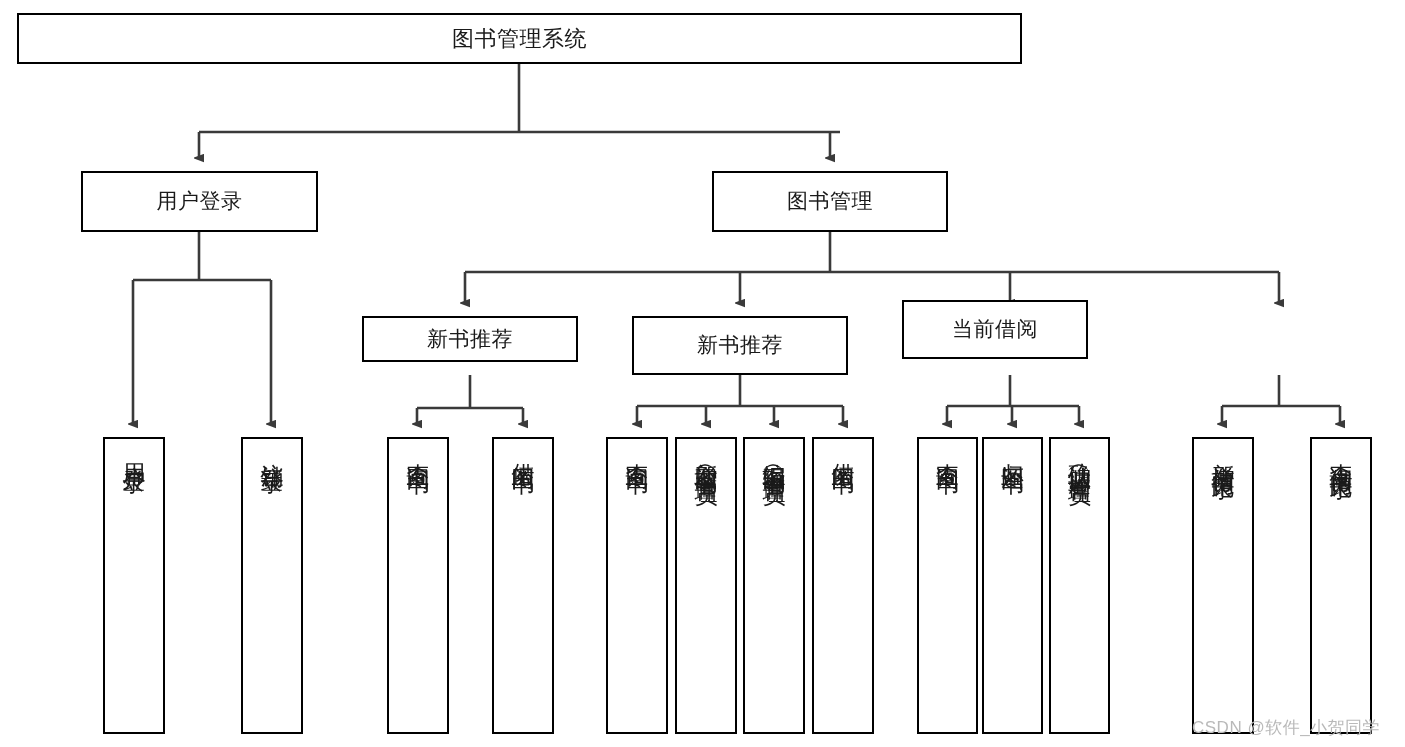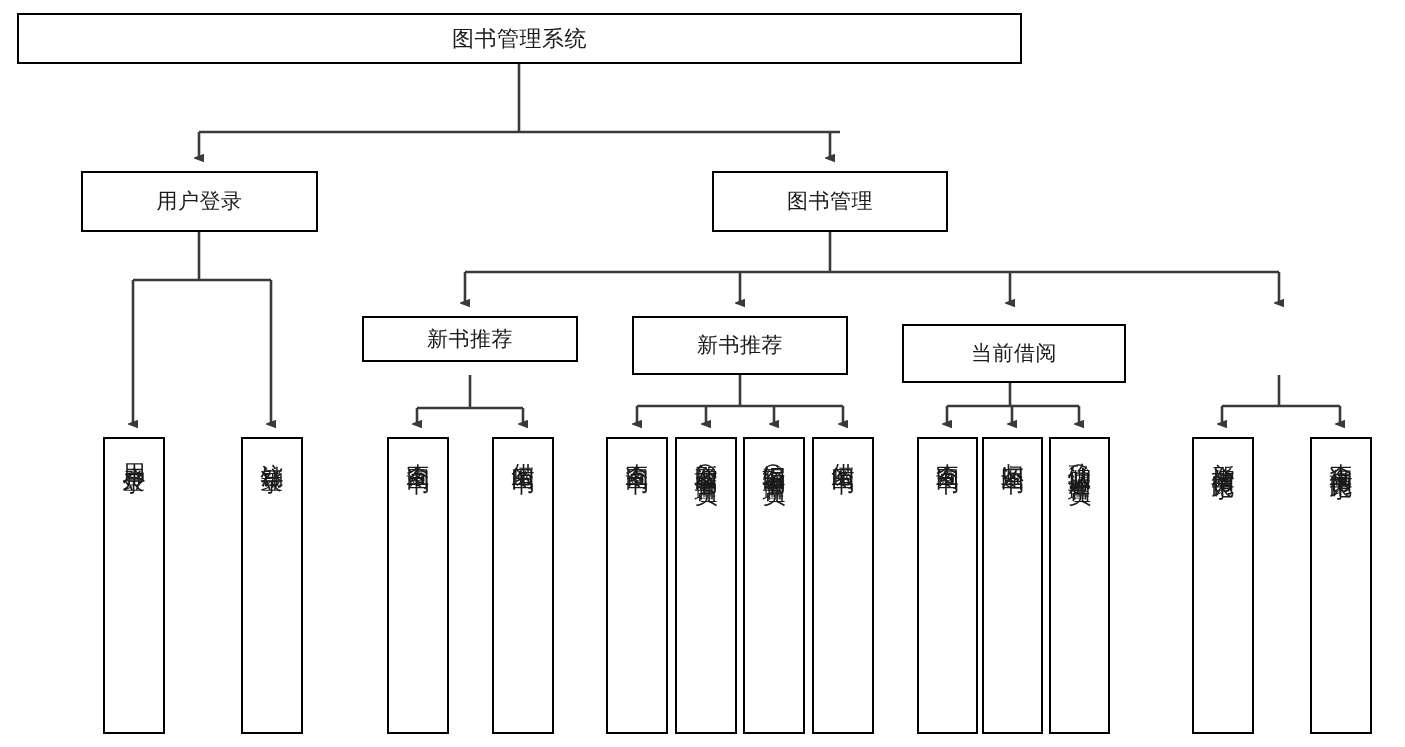--- a/index.html
+++ b/index.html
@@ -137,21 +137,21 @@
   <div class="node horiz" style="left:712px; top:171px; width:236px; height:61px;">
     <span class="label">图书管理</span>
   </div>
 
   <div class="node horiz" style="left:362px; top:316px; width:216px; height:46px;">
     <span class="label">新书推荐</span>
   </div>
   <div class="node horiz" style="left:632px; top:316px; width:216px; height:59px;">
     <span class="label">新书推荐</span>
   </div>
-  <div class="node horiz" style="left:902px; top:324px; width:224px; height:59px;font-family:Liberation Serif, serif;">
+  <div class="node horiz" style="left:902px; top:300px; width:186px; height:59px;font-family:Liberation Serif, serif;">
     <span class="label">当前借阅</span>
   </div>
 
   <div class="node vert" style="left:103px; top:437px; width:62px; height:297px;">
     <span class="label">用户登录</span>
   </div>
   <div class="node vert" style="left:241px; top:437px; width:62px; height:297px;">
     <span class="label">注销登录</span>
   </div>
 
@@ -185,14 +185,15 @@
     <span class="label">确认归还（管理员）</span>
   </div>
 
   <div class="node vert" style="left:1192px; top:437px; width:62px; height:297px;">
     <span class="label">新增借阅记录</span>
   </div>
   <div class="node vert" style="left:1310px; top:437px; width:62px; height:297px;">
     <span class="label">查询借阅记录</span>
   </div>
 
+  <div class="watermark" style="left:1192px; top:716px;">CSDN @软件_小贺同学</div>
 
 </div>
 
 </body></html>

